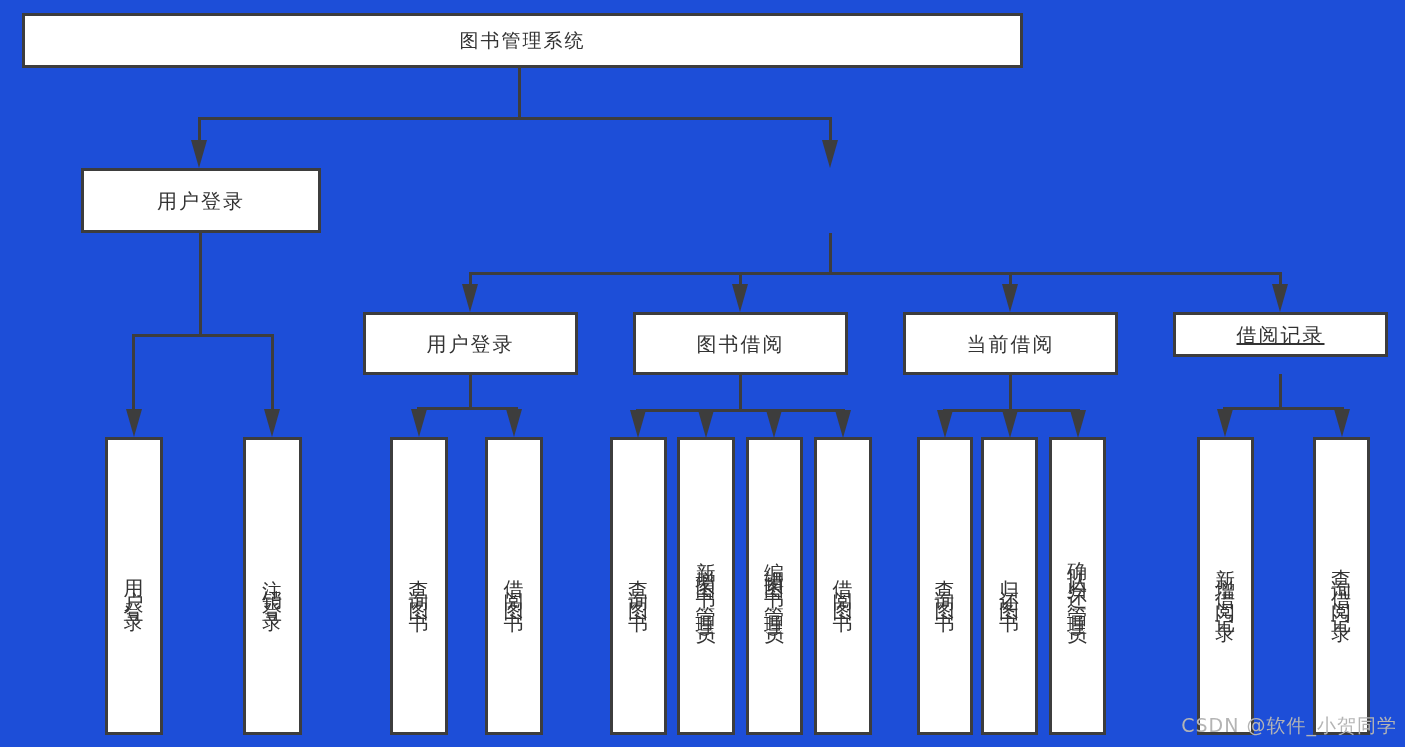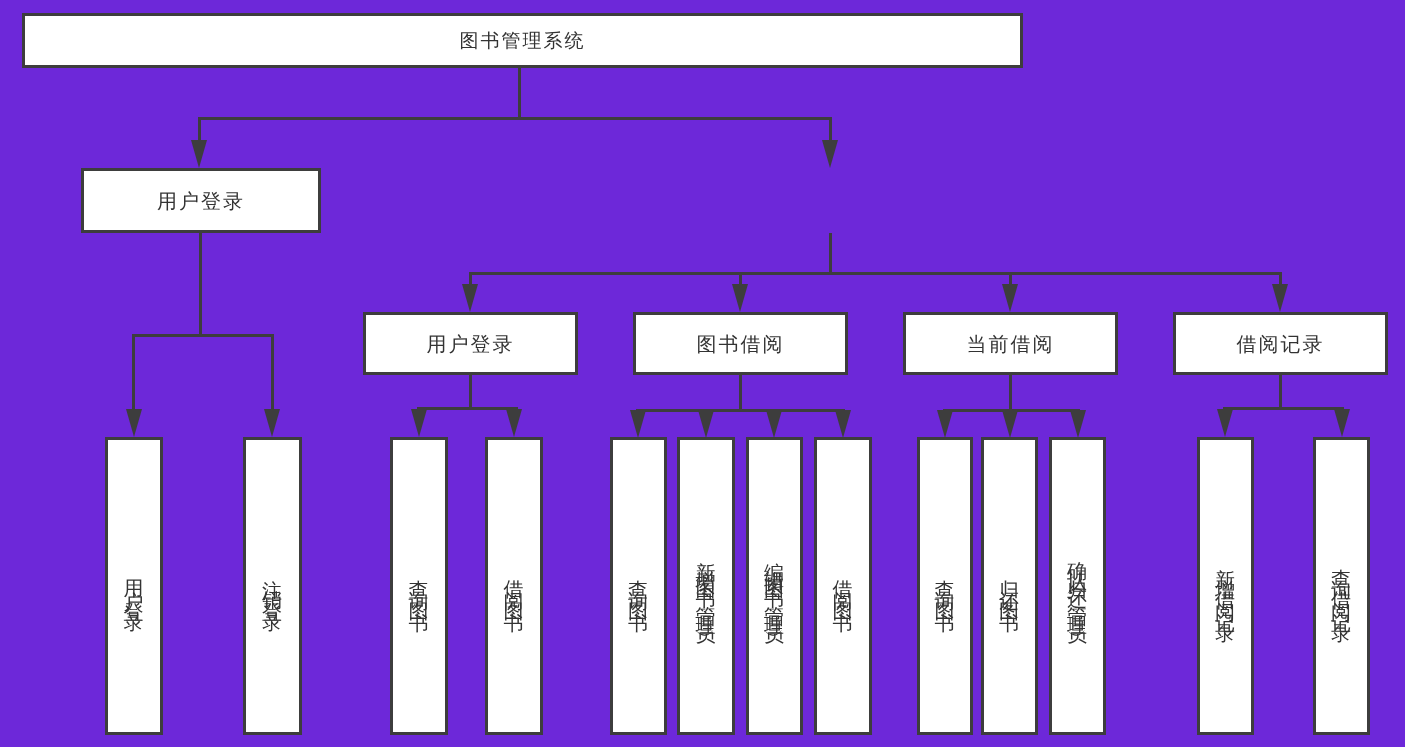--- a/index.html
+++ b/index.html
@@ -1,18 +1,18 @@
 <!DOCTYPE html>
 <html><head>
 <meta charset="utf-8">
 <style>
   * { margin:0; padding:0; box-sizing:border-box; }
   html,body { background:#ffffff; }
   .canvas {
-    position:relative; width:1405px; height:747px; background:#6d28d9;
+    position:relative; width:1405px; height:747px; background:#1d4ed8;
     font-family:"DejaVu Sans","Liberation Sans",sans-serif;
     color:#333333; overflow:hidden;
   }
   .node {
     position:absolute; border:3px solid #3d3d3d; background:#ffffff;
     display:flex; align-items:center; justify-content:center;
     font-size:20px; line-height:1; letter-spacing:2px; color:#333333;
   }
   .root-node { font-size:19px; }
   .vnode {
@@ -40,21 +40,21 @@
 
   <div class="node" style="left:81px; top:168px; width:240px; height:65px;">用户登录</div>
 
 
   <div class="node" style="left:363px; top:312px; width:215px; height:63px;">用户登录</div>
 
   <div class="node" style="left:633px; top:312px; width:215px; height:63px;">图书借阅</div>
 
   <div class="node" style="left:903px; top:312px; width:215px; height:63px;">当前借阅</div>
 
-  <div class="node" style="left:1173px; top:312px; width:215px; height:63px;">借阅记录</div>
+  <div class="node" style="left:1173px; top:312px; width:215px; height:45px;text-decoration:underline;">借阅记录</div>
 
   <div class="node vnode" style="left:105px; top:437px; width:58px; height:298px;">用户登录</div>
   <div class="node vnode" style="left:243px; top:437px; width:59px; height:298px;">注销登录</div>
 
   <div class="node vnode" style="left:390px; top:437px; width:58px; height:298px;">查询图书</div>
   <div class="node vnode" style="left:485px; top:437px; width:58px; height:298px;">借阅图书</div>
 
   <div class="node vnode" style="left:610px; top:437px; width:57px; height:298px;">查询图书</div>
   <div class="node vnode long" style="left:677px; top:437px; width:58px; height:298px;">新增图书（管理员）</div>
   <div class="node vnode long" style="left:746px; top:437px; width:57px; height:298px;">编辑图书（管理员）</div>
@@ -108,14 +108,15 @@
   <div class="line" style="left:943px; top:409px; width:137px; height:3px;"></div>
   <div class="arr" style="left:937px; top:410px;"></div>
   <div class="arr" style="left:1002px; top:410px;"></div>
   <div class="arr" style="left:1070px; top:410px;"></div>
 
   <div class="line" style="left:1279px; top:374px; width:3px; height:35px;"></div>
   <div class="line" style="left:1223px; top:407px; width:121px; height:3px;"></div>
   <div class="arr" style="left:1217px; top:409px;"></div>
   <div class="arr" style="left:1334px; top:409px;"></div>
 
+  <div class="watermark">CSDN @软件_小贺同学</div>
 
 </div>
 
 </body></html>

